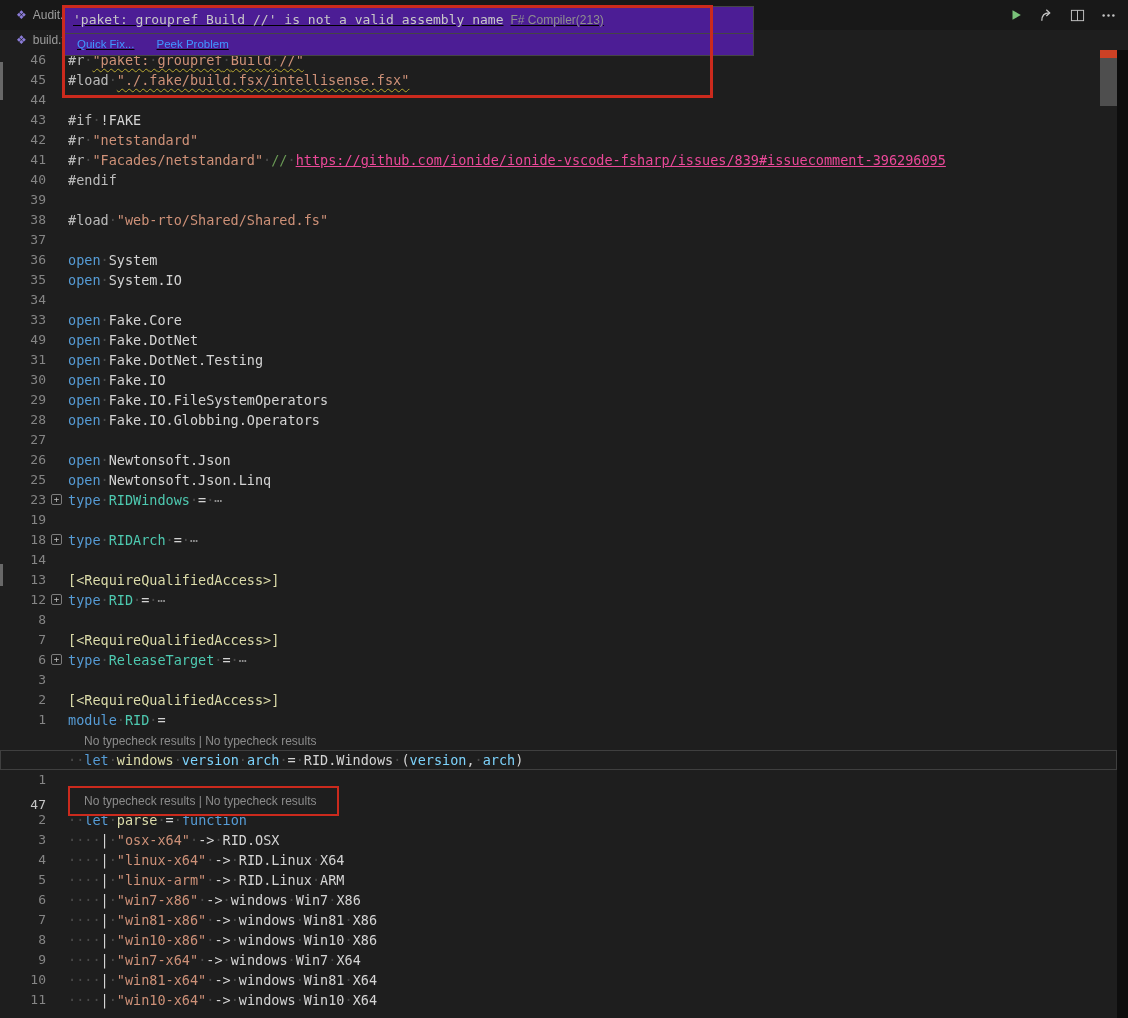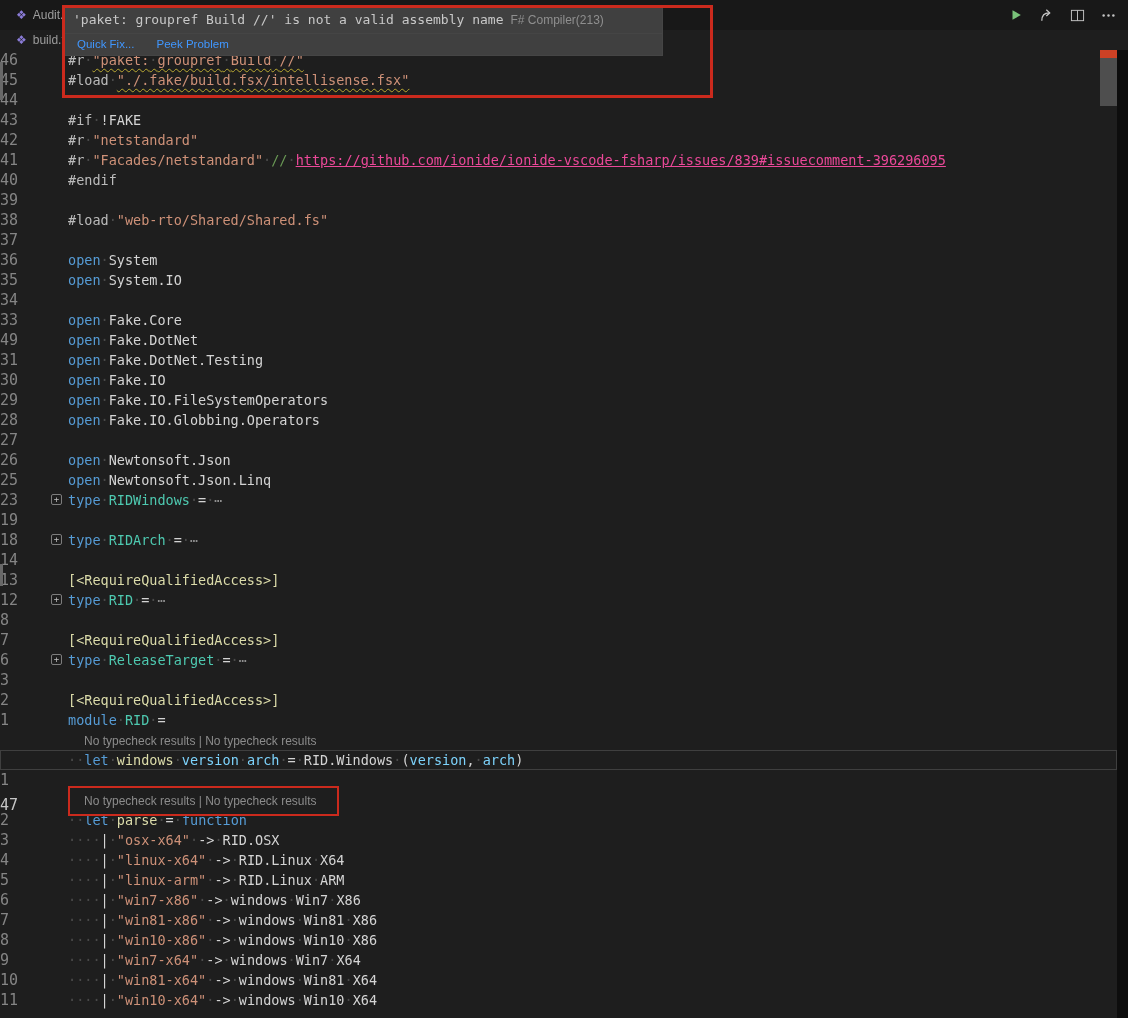--- a/index.html
+++ b/index.html
@@ -17,36 +17,36 @@
        font:12px "Liberation Sans",sans-serif;cursor:pointer;white-space:nowrap;}
   .fsicon{color:#8b7cd8;font-size:12px;line-height:12px;}
   .actions{display:flex;gap:16px;align-items:center;}
   .actions svg{display:block;cursor:pointer;}
   .tabrow2{
     position:absolute;top:30px;left:0;right:0;height:20px;background:#1e1e1e;
     display:flex;align-items:center;padding-left:16px;z-index:5;
   }
   
   .hover{
-    position:absolute;left:62px;top:6px;width:601px;background:#404040;
-    border:1px solid #454545;box-sizing:border-box;z-index:40;
+    position:absolute;left:62px;top:6px;width:692px;background:#4c1d95;
+    border:1px solid #454545;box-sizing:border-box;z-index:40;text-decoration:underline;
   }
   .hover-msg{padding:4px 10px;font-size:13px;line-height:18px;color:#c8c8c8;white-space:nowrap;}
   .hover-src{color:#8f8f8f;font:12px "Liberation Sans",sans-serif;margin-left:7px;}
   .hover-actions{
     border-top:1px solid #454545;padding:4px 10px 5px 14px;display:flex;gap:22px;
     font:11.5px "Liberation Sans",sans-serif;color:#4097ff;
   }
   .hover-actions span{cursor:pointer;}
   
   .editorarea{position:absolute;top:50px;left:0;width:1117px;z-index:1;}
   .row{display:flex;height:20px;}
   .row.current{box-shadow:inset 0 0 0 1px #3f3f3f;}
   .row.current .gutter{color:#c6c6c6;margin-top:45px;}
-  .gutter{width:46px;flex:none;color:#858585;font-size:15px;line-height:20px;}
+  .gutter{width:46px;flex:none;text-align:right;color:#858585;font-size:13px;line-height:20px;}
   .foldcol{width:20px;flex:none;position:relative;}
   .foldicon{
     position:absolute;left:5px;top:4px;width:11px;height:11px;box-sizing:border-box;
     border:1px solid #7d7d7d;border-radius:2px;color:#c0c0c0;font-size:9px;
     line-height:9px;text-align:center;cursor:pointer;
   }
   .content{flex:1;font-size:13.5px;line-height:20px;white-space:pre;padding-left:2px;cursor:text;}
   .kw{color:#569cd6}.str{color:#ce9178}.typ{color:#4ec9b0}.fn{color:#dcdcaa}
   .prm{color:#7dd3fc}.cmt{color:#6a9955}.pln{color:#d4d4d4}.pre{color:#bbbbbb}
   .att{color:#dcdcaa}.ell{color:#8f8f8f}

